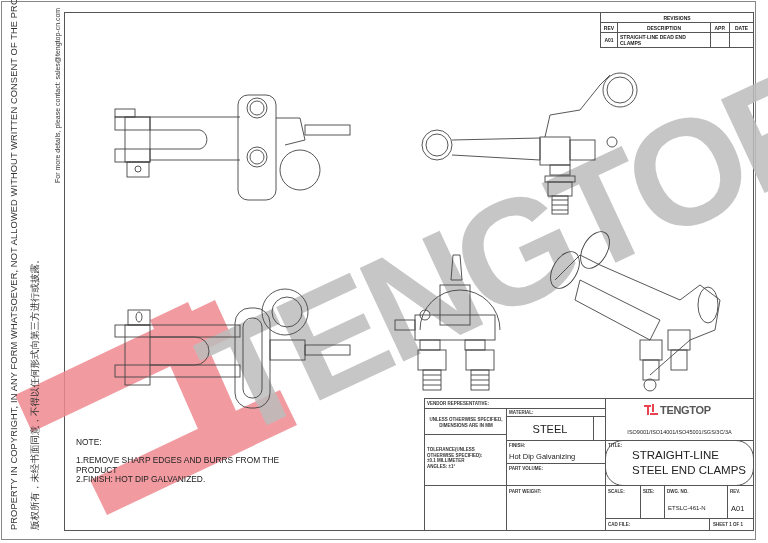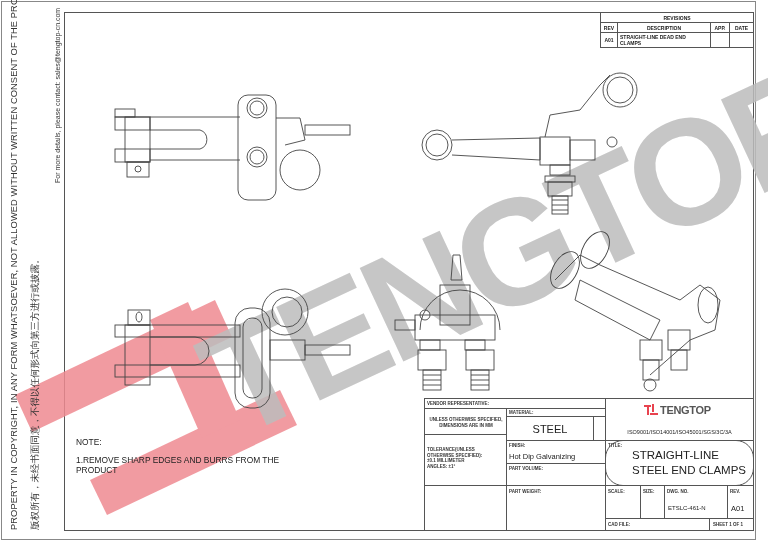--- a/index.html
+++ b/index.html
@@ -152,20 +152,21 @@
     <td></td>
     <td></td>
   </tr>
 </tbody>
   </table>
 
 <div class="abs note">
   <div>NOTE:</div>
   <div style="height:9px"></div>
   <div style="width:210px">1.REMOVE SHARP EDGES AND BURRS FROM THE PRODUCT</div>
+  <div>2.FINISH: HOT DIP GALVANIZED.</div>
 </div>
 
 <div class="tb">
 
   <div class="cell" style="left:424px;top:398px;width:182px;height:11px;">
     <span class="lbl" style="left:2px;top:2px;">VENDOR REPRESENTATIVE:</span>
   </div>
   <div class="cell" style="left:424px;top:408px;width:83px;height:27px;">
     <div class="lbl" style="left:4px;top:8px;width:74px;white-space:normal;text-align:center;line-height:5.5px;">UNLESS OTHERWISE SPECIFIED, DIMENSIONS ARE IN MM</div>
   </div>

